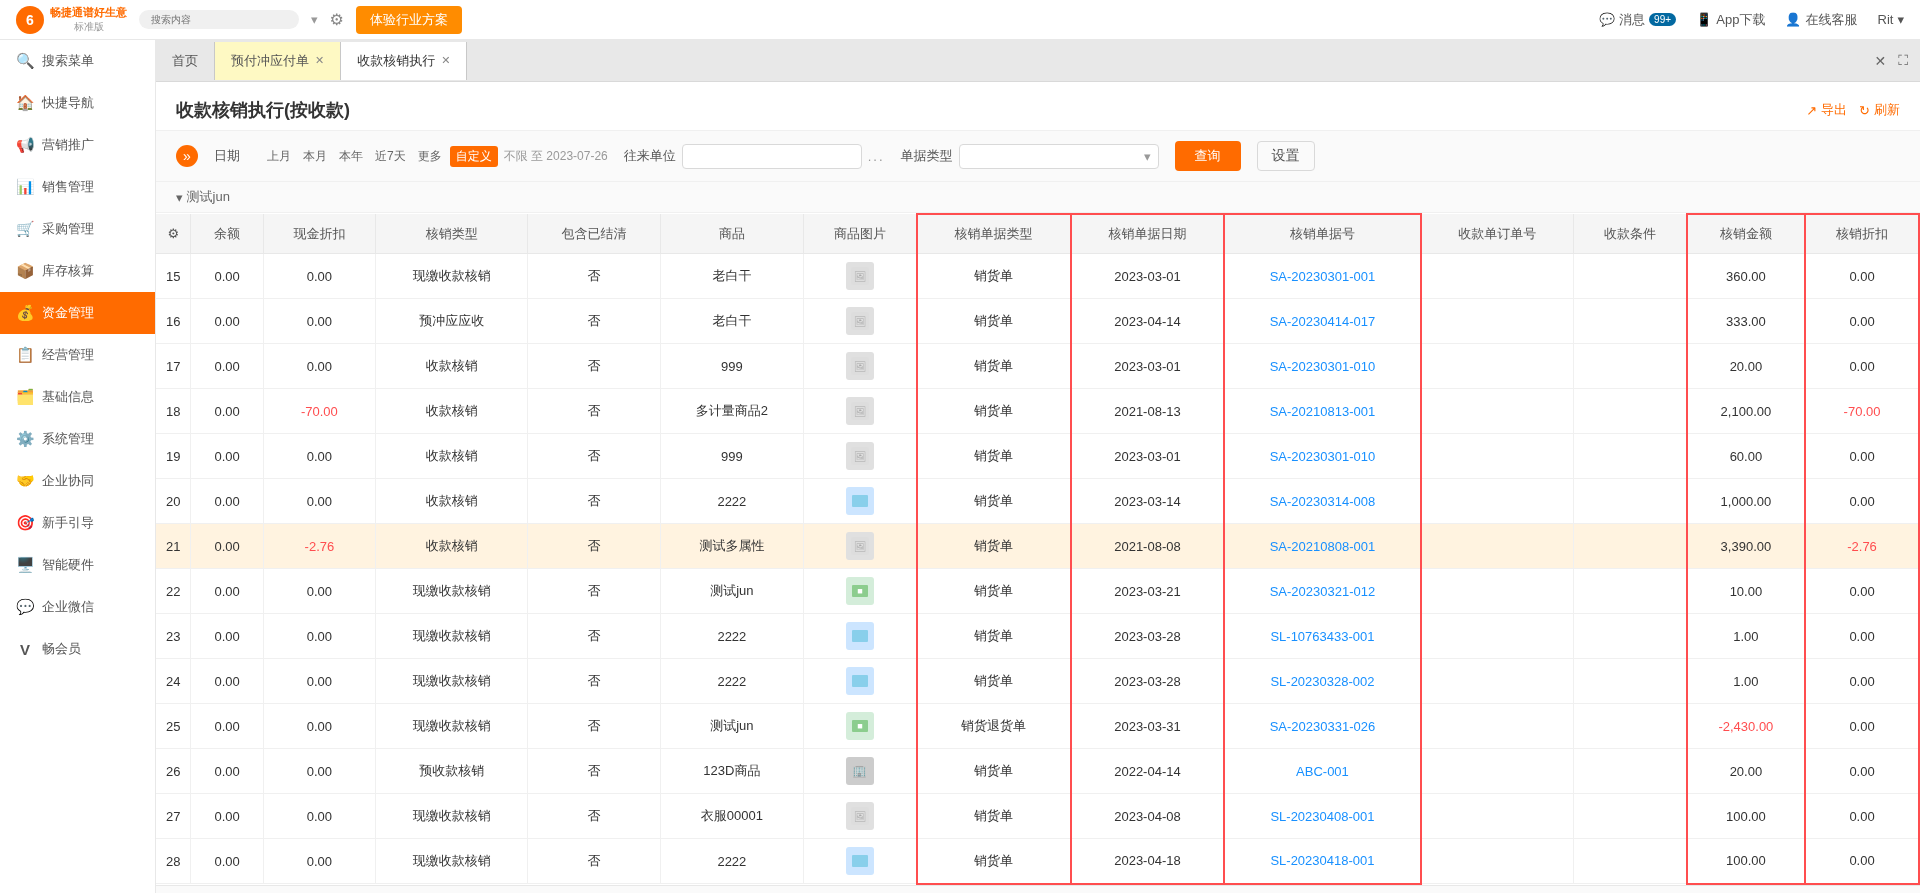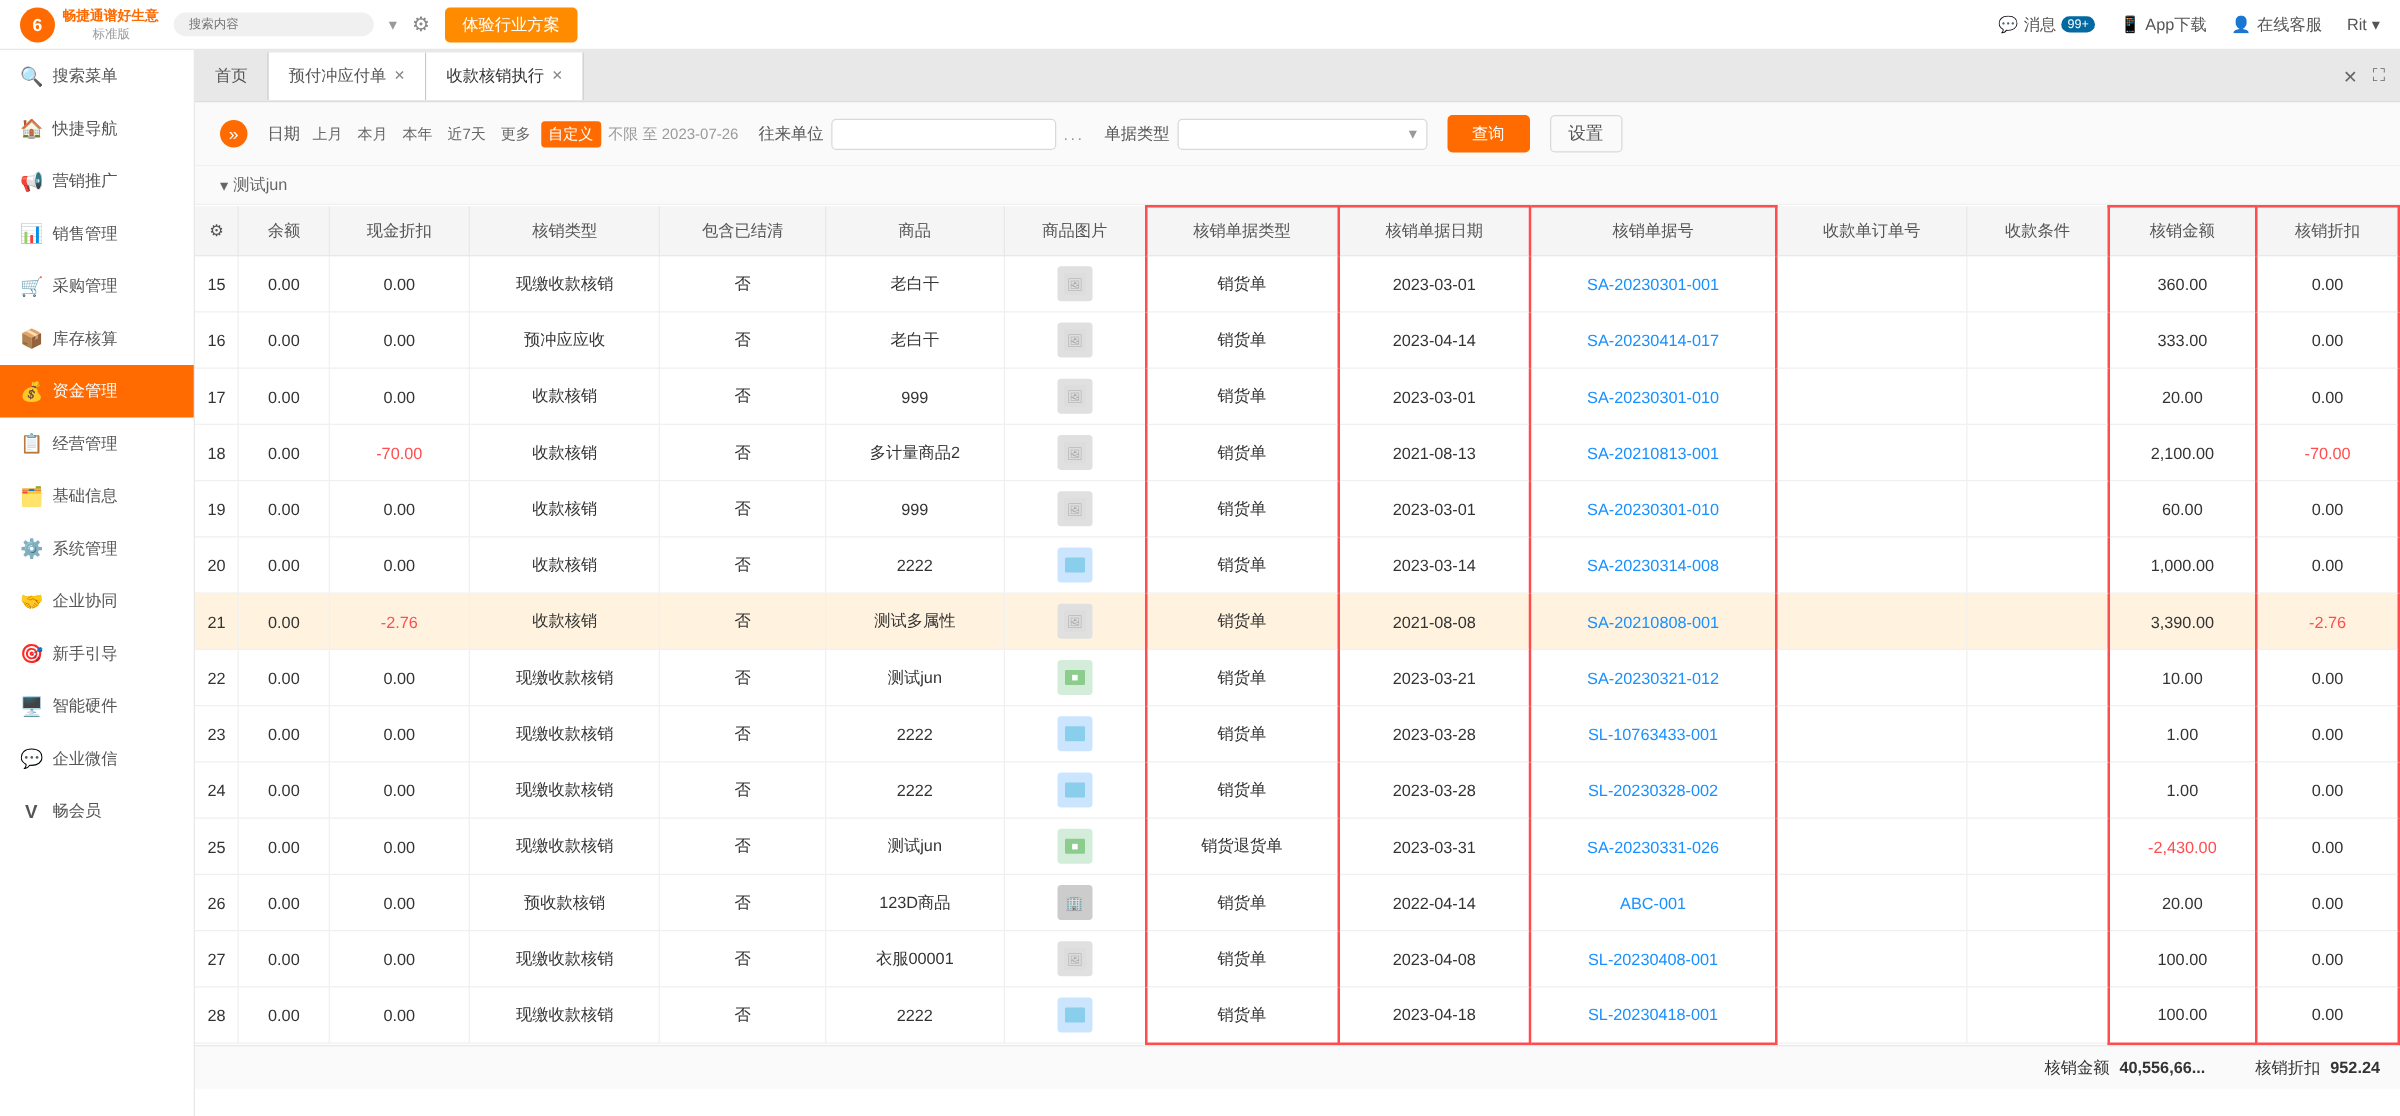--- a/index.html
+++ b/index.html
@@ -24,42 +24,42 @@
     .sidebar { width: 156px; background: white; border-right: 1px solid #e8e8e8; display: flex; flex-direction: column; }
     .sidebar-item { display: flex; align-items: center; gap: 8px; padding: 12px 16px; cursor: pointer; color: #555; font-size: 13px; transition: background 0.2s; }
     .sidebar-item.active { background: #ff6b00; color: white; border-radius: 0; }
     .sidebar-item .icon { width: 18px; text-align: center; font-size: 15px; }
 
     
     .main-content { flex: 1; display: flex; flex-direction: column; background: #f0f2f5; overflow: hidden; }
 
     
     .tab-bar { background: #e8e8e8; display: flex; align-items: center; height: 42px; padding-left: 0; border-bottom: 1px solid #d9d9d9; }
-    .tab { display: flex; align-items: center; padding: 0 16px; height: 38px; cursor: pointer; font-size: 13px; background: #ffffff; color: #555; border-right: 1px solid #c8c8c8; gap: 6px; }
+    .tab { display: flex; align-items: center; padding: 0 16px; height: 38px; cursor: pointer; font-size: 13px; background: #fef9c3; color: #555; border-right: 1px solid #c8c8c8; gap: 6px; }
     .tab.home { background: #e8e8e8; }
     .tab.active { background: white; color: #333; }
     .tab-close { font-size: 11px; color: #888; cursor: pointer; }
     .tab-bar-actions { margin-left: auto; display: flex; align-items: center; gap: 4px; padding-right: 8px; }
     .tab-bar-btn { background: none; border: none; cursor: pointer; font-size: 14px; color: #666; padding: 4px; }
 
     
     .page-container { flex: 1; background: white; margin: 0; overflow: hidden; display: flex; flex-direction: column; }
 
     
     .page-header { padding: 16px 20px 8px; display: flex; align-items: center; justify-content: space-between; border-bottom: 1px solid #f0f0f0; }
     .page-title { font-size: 18px; font-weight: bold; color: #333; }
     .header-actions { display: flex; gap: 12px; }
     .action-btn { display: flex; align-items: center; gap: 4px; background: none; border: none; cursor: pointer; color: #ff6b00; font-size: 13px; }
 
     
     .filter-bar { padding: 10px 20px; background: #fafafa; border-bottom: 1px solid #f0f0f0; display: flex; align-items: center; gap: 16px; flex-wrap: wrap; }
     .filter-expand-btn { background: #ff6b00; border: none; color: white; width: 22px; height: 22px; border-radius: 50%; cursor: pointer; font-size: 14px; display: flex; align-items: center; justify-content: center; }
     .filter-group { display: flex; align-items: center; gap: 6px; font-size: 13px; color: #555; }
     .filter-label { color: #555; }
-    .date-btns { display: flex; gap: 4px; }
+    .date-btns { display: flex; gap: 4px; margin-left: 17px; }
     .date-btn { background: none; border: none; cursor: pointer; color: #666; font-size: 12px; padding: 2px 4px; }
     .date-btn.custom { background: #ff6b00; color: white; border-radius: 3px; padding: 2px 6px; }
     .filter-range-text { color: #999; font-size: 12px; }
     .filter-input { border: 1px solid #d9d9d9; border-radius: 4px; padding: 4px 10px; font-size: 13px; width: 180px; outline: none; }
     .filter-dots { color: #999; letter-spacing: 2px; }
     .filter-select { border: 1px solid #d9d9d9; border-radius: 4px; padding: 4px 10px; font-size: 13px; width: 200px; outline: none; appearance: none; background: white; }
     .query-btn { background: #ff6b00; color: white; border: none; border-radius: 4px; padding: 6px 20px; font-size: 13px; cursor: pointer; }
     .settings-btn { background: none; border: 1px solid #d9d9d9; border-radius: 4px; padding: 5px 14px; font-size: 14px; cursor: pointer; color: #555; }
     .expand-conditions { display: flex; align-items: center; gap: 4px; color: #666; font-size: 13px; cursor: pointer; background: none; border: none; }
 
@@ -227,20 +227,33 @@
         <span class="tab-close">✕</span>
       </div>
       <div class="tab-bar-actions">
         <button class="tab-bar-btn">✕</button>
         <button class="tab-bar-btn">⛶</button>
       </div>
     </div>
 
     <div class="page-container">
 
+      <div class="page-header">
+        <h1 class="page-title">收款核销执行(按收款)</h1>
+        <div class="header-actions">
+          <button class="action-btn">
+            <span>↗</span>
+            <span>导出</span>
+          </button>
+          <button class="action-btn">
+            <span>↻</span>
+            <span>刷新</span>
+          </button>
+        </div>
+      </div>
 
       <div class="filter-bar">
         <button class="filter-expand-btn">»</button>
 
         <div class="filter-group">
           <span class="filter-label">日期</span>
           <div class="date-btns">
             <button class="date-btn">上月</button>
             <button class="date-btn">本月</button>
             <button class="date-btn">本年</button>

